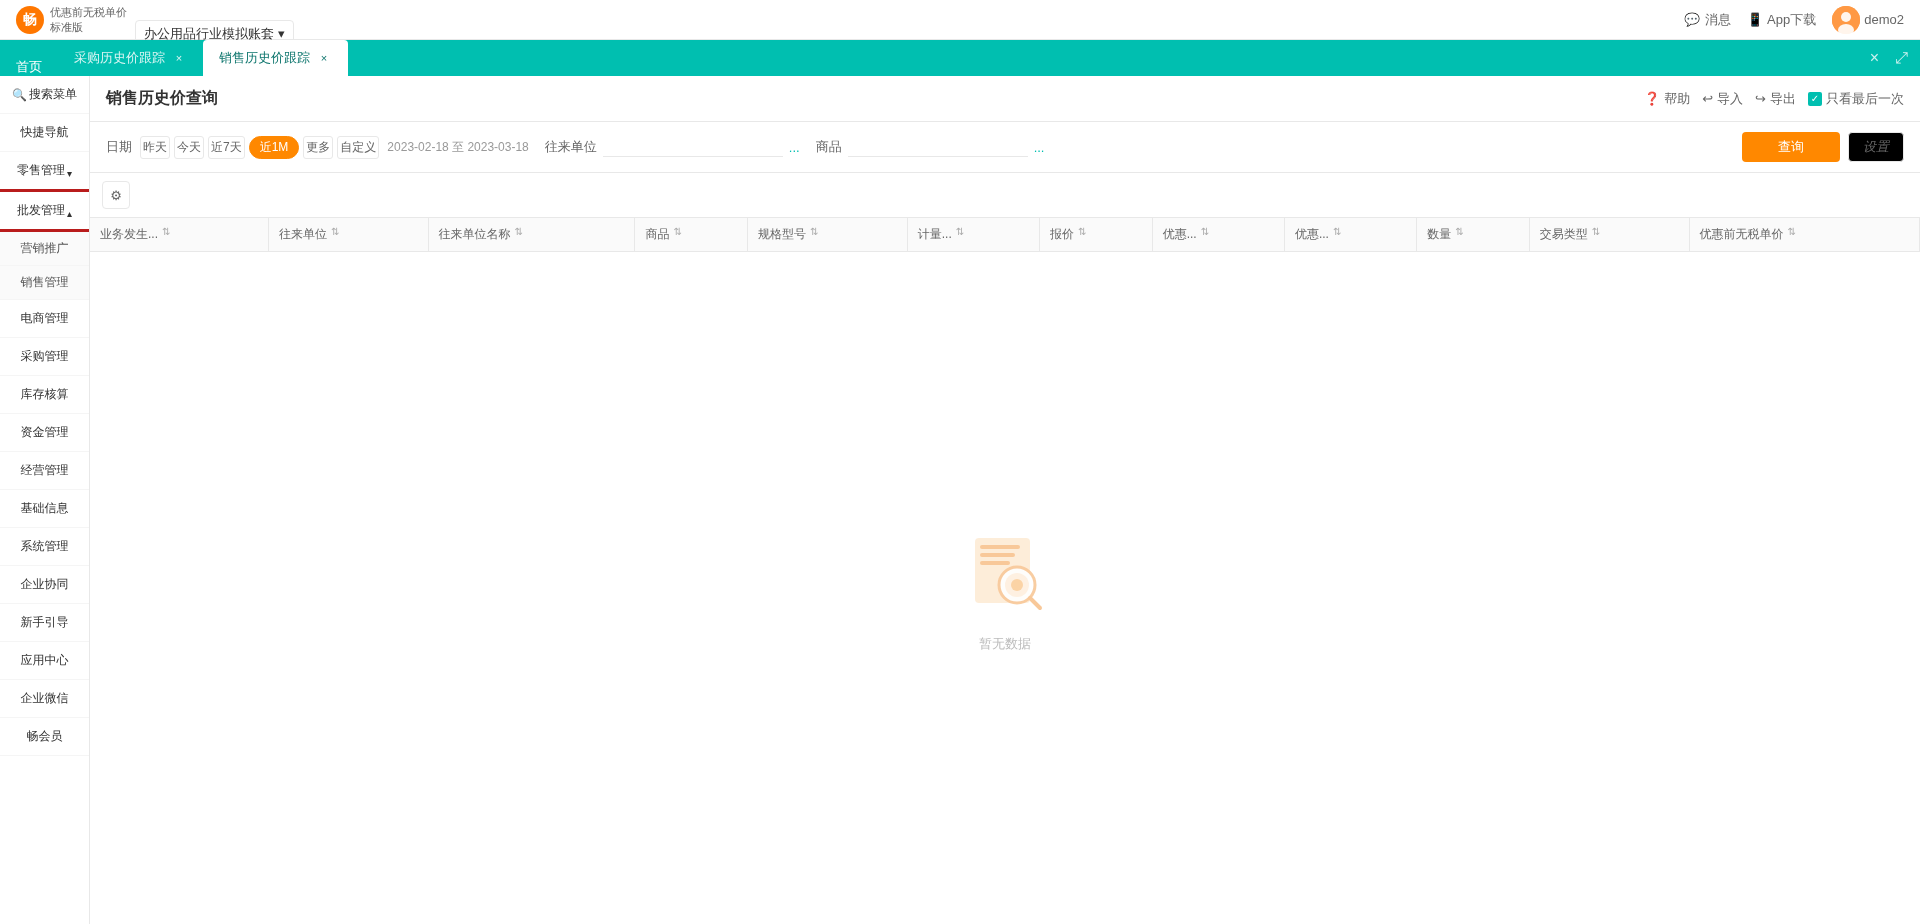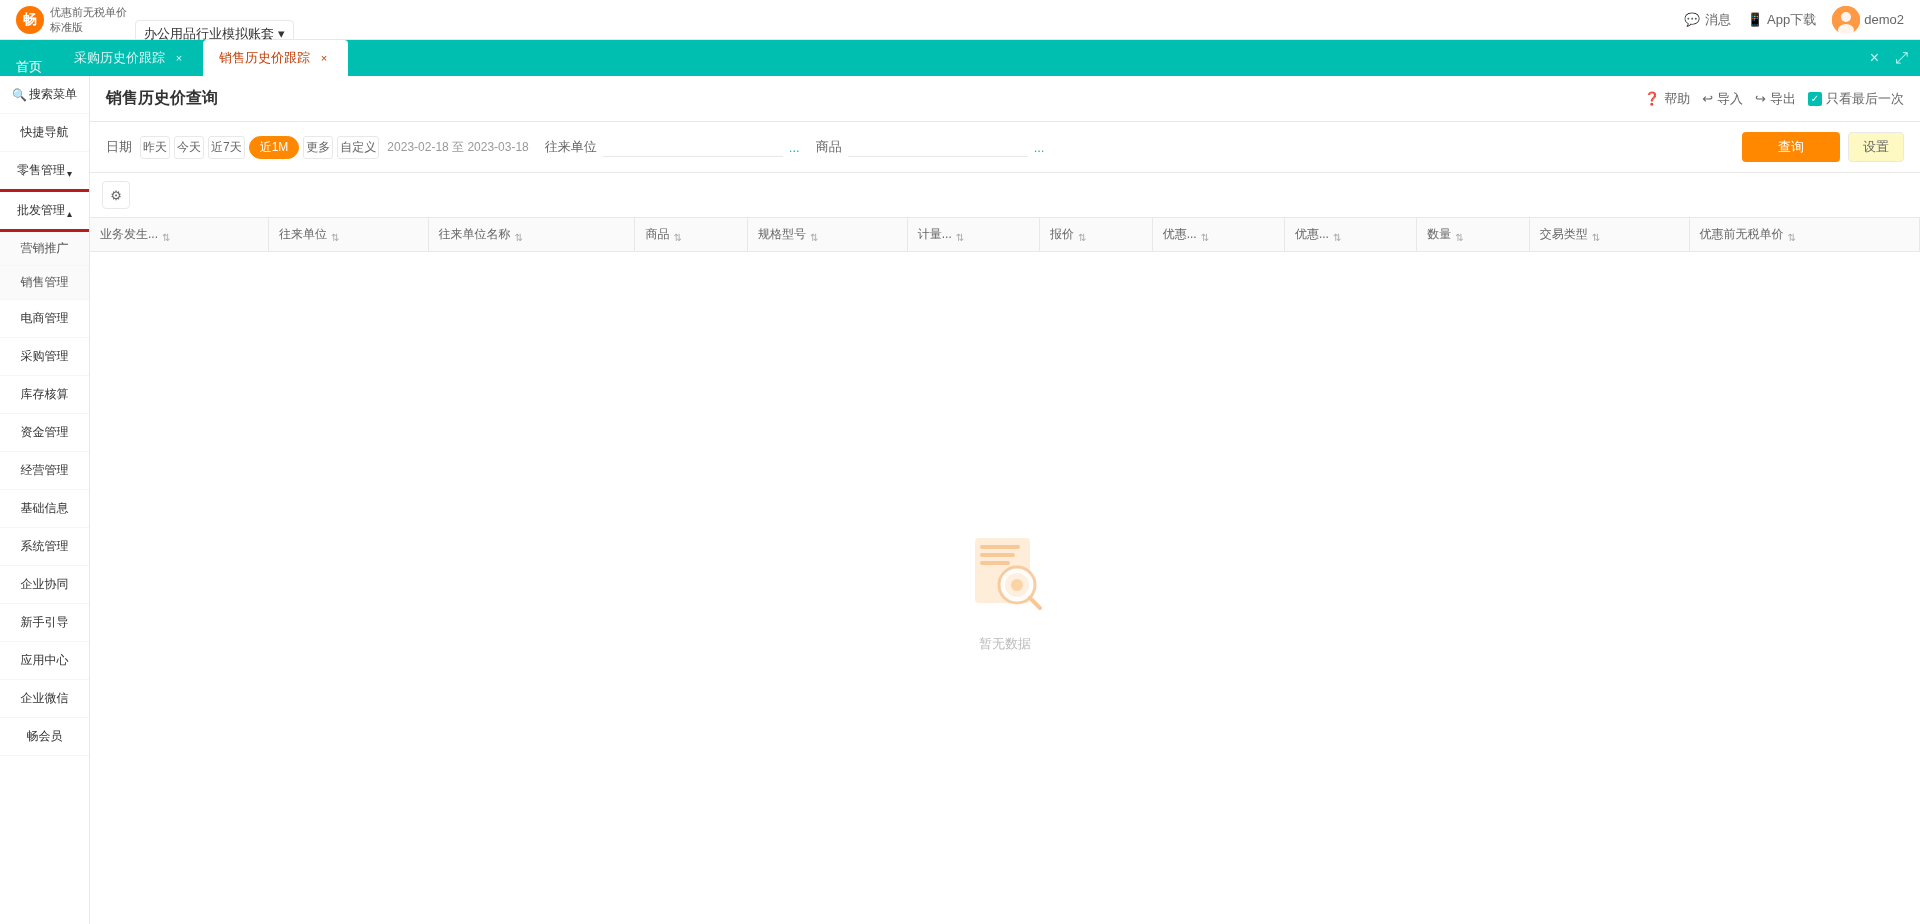--- a/index.html
+++ b/index.html
@@ -93,21 +93,21 @@
       align-items: center;
       padding: 0 16px;
       cursor: pointer;
       font-size: 13px;
       color: rgba(255,255,255,0.85);
       gap: 6px;
       position: relative;
     }
     .tab-item.active {
       background: #fff;
-      color: #c2410c;
+      color: #0f766e;
       border-radius: 4px 4px 0 0;
       text-align: center;
     }
     .tab-item.home {
       color: #fff;
       margin-top: 17px;
     }
     .tab-close {
       width: 16px;
       height: 16px;
@@ -310,27 +310,28 @@
     .query-btn {
       background: #ff8800;
       color: #fff;
       border: none;
       border-radius: 4px;
       padding: 6px 36px;
       font-size: 13px;
       cursor: pointer;
     }
     .settings-btn {
-      background: #fef9c3;
+      background: #000000;
       color: #666;
       border: 1px solid #e8e8e8;
       border-radius: 4px;
       padding: 5px 14px;
       font-size: 13px;
       cursor: pointer;
+      font-style: italic;
     }
     .filter-right {
       margin-left: auto;
       display: flex;
       align-items: center;
       gap: 8px;
     }
 
     
     .table-container {
@@ -375,21 +376,21 @@
       cursor: pointer;
       user-select: none;
     }
     .sort-icon {
       font-size: 10px;
       color: #aaa;
       margin-left: 2px;
     }
     .th-content {
       display: flex;
-      align-items: flex-end;
+      align-items: flex-start;
       gap: 2px;
     }
 
     
     .empty-state {
       flex: 1;
       display: flex;
       flex-direction: column;
       align-items: center;
       justify-content: center;

